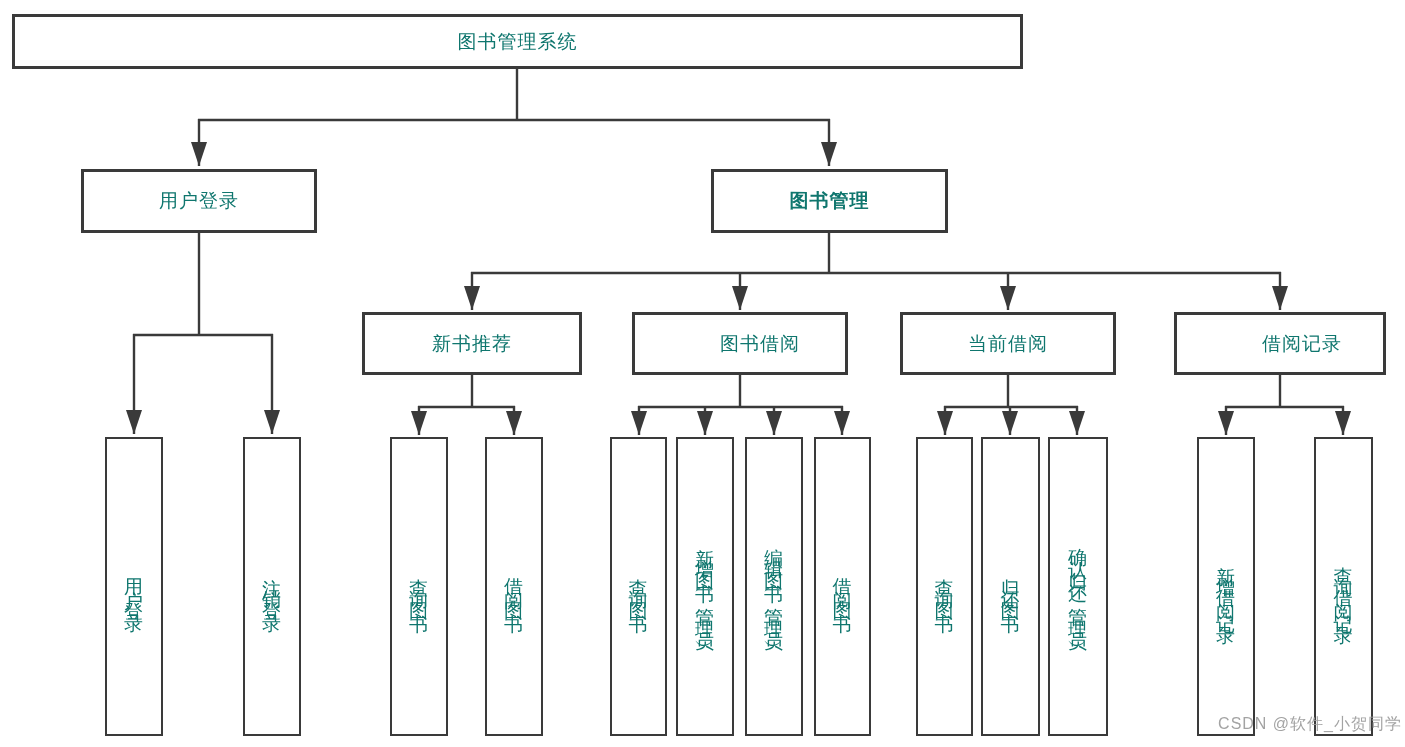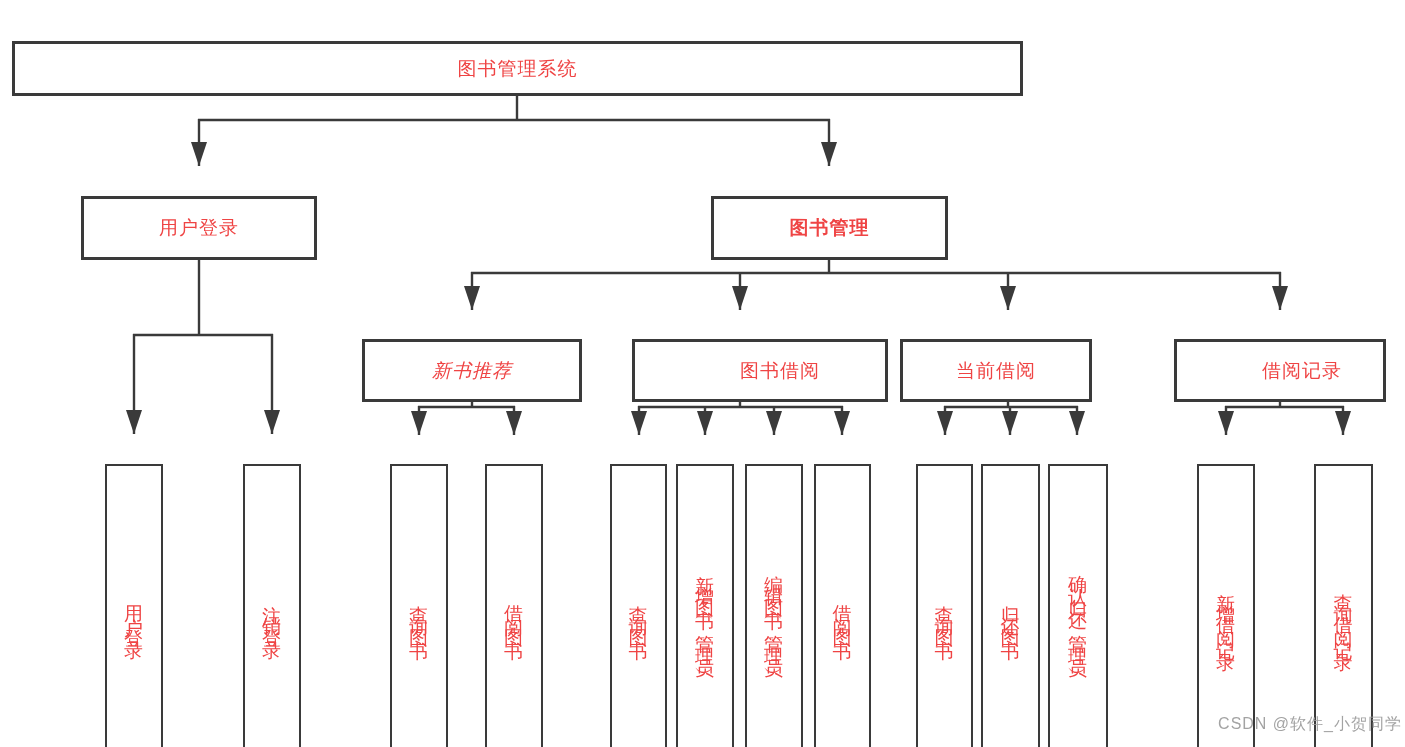--- a/index.html
+++ b/index.html
@@ -19,26 +19,25 @@
     position: absolute;
     left: 0;
     top: 0;
     z-index: 0;
   }
   .node {
     position: absolute;
     box-sizing: border-box;
     background: #ffffff;
     border: 3px solid #3a3a3a;
-    color: #ef4444;
+    color: #0f766e;
     display: flex;
     align-items: center;
     justify-content: center;
     z-index: 1;
-    margin-top: 27px;
   }
   .hnode {
     font-size: 19px;
     letter-spacing: 1px;
   }
   .vnode {
     border-width: 2.5px;
     writing-mode: vertical-rl;
     text-orientation: mixed;
     font-size: 19px;
@@ -118,27 +117,27 @@
     <span>图书管理系统</span>
   </div>
 
   <div class="node hnode" style="left:81px; top:169px; width:236px; height:64px;">
     <span>用户登录</span>
   </div>
   <div class="node hnode" style="left:711px; top:169px; width:237px; height:64px;font-weight:bold;">
     <span>图书管理</span>
   </div>
 
-  <div class="node hnode" style="left:362px; top:312px; width:220px; height:63px;font-style:italic;">
+  <div class="node hnode" style="left:362px; top:312px; width:220px; height:63px;">
     <span>新书推荐</span>
   </div>
-  <div class="node hnode" style="left:632px; top:312px; width:256px; height:63px;padding-left:40px;">
+  <div class="node hnode" style="left:632px; top:312px; width:216px; height:63px;padding-left:40px;">
     <span>图书借阅</span>
   </div>
-  <div class="node hnode" style="left:900px; top:312px; width:192px; height:63px;">
+  <div class="node hnode" style="left:900px; top:312px; width:216px; height:63px;">
     <span>当前借阅</span>
   </div>
   <div class="node hnode" style="left:1174px; top:312px; width:212px; height:63px;padding-left:44px;">
     <span>借阅记录</span>
   </div>
 
   <div class="node vnode" style="left:105px; top:437px; width:58px; height:299px;">
     <span class="vtext">用户登录</span>
   </div>
   <div class="node vnode" style="left:243px; top:437px; width:58px; height:299px;">

